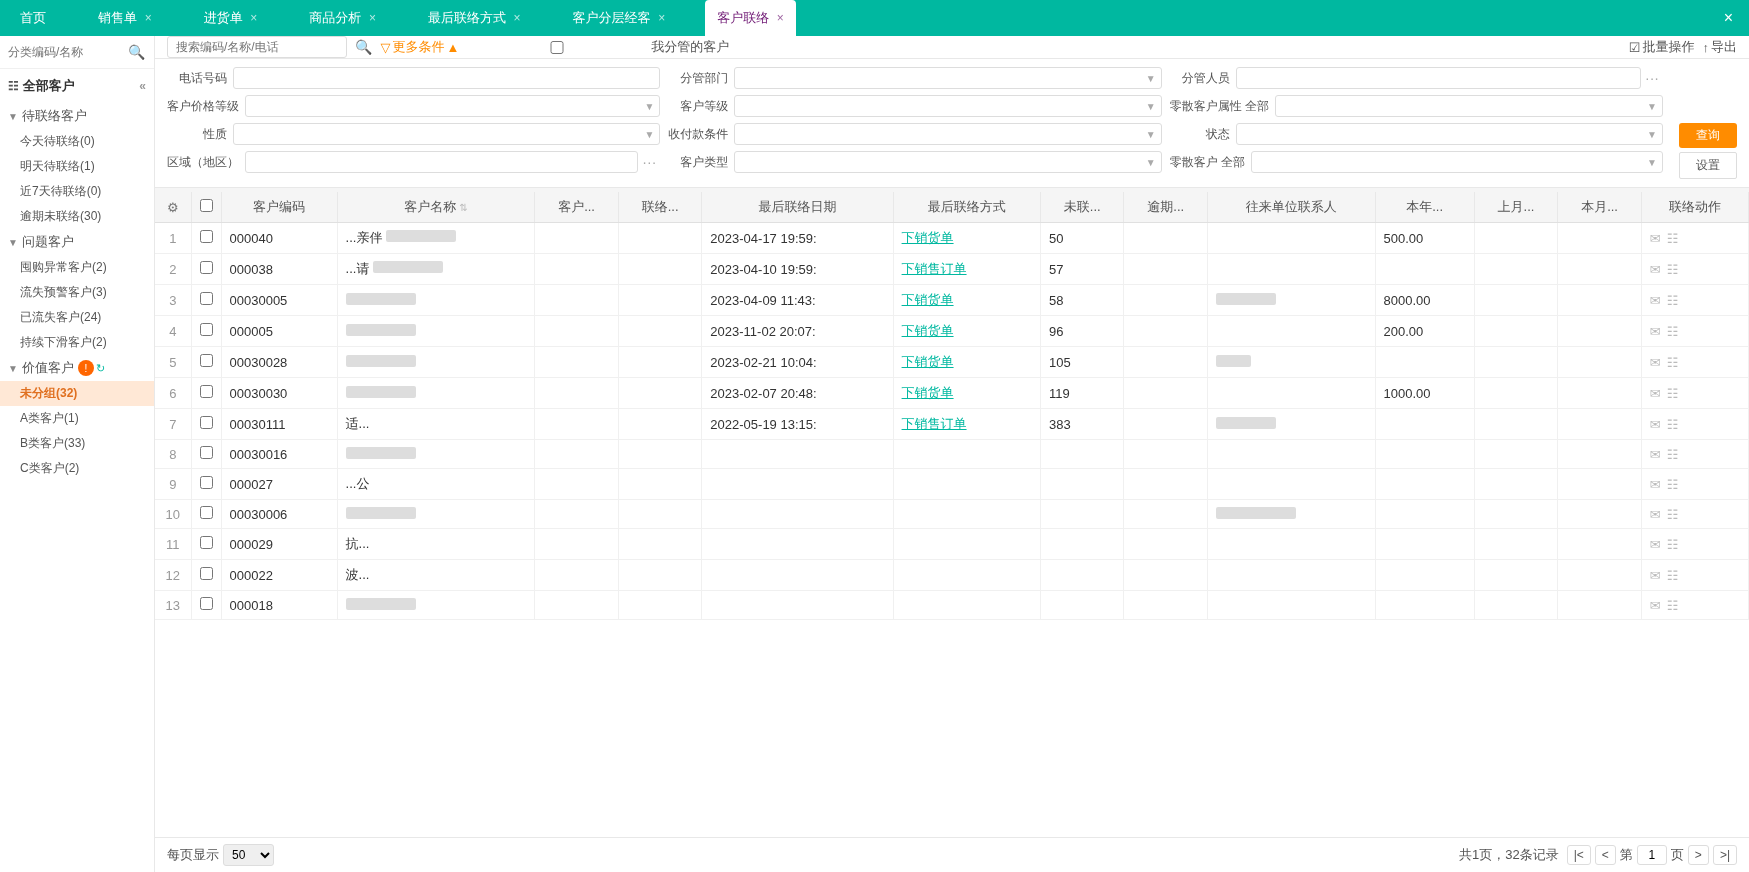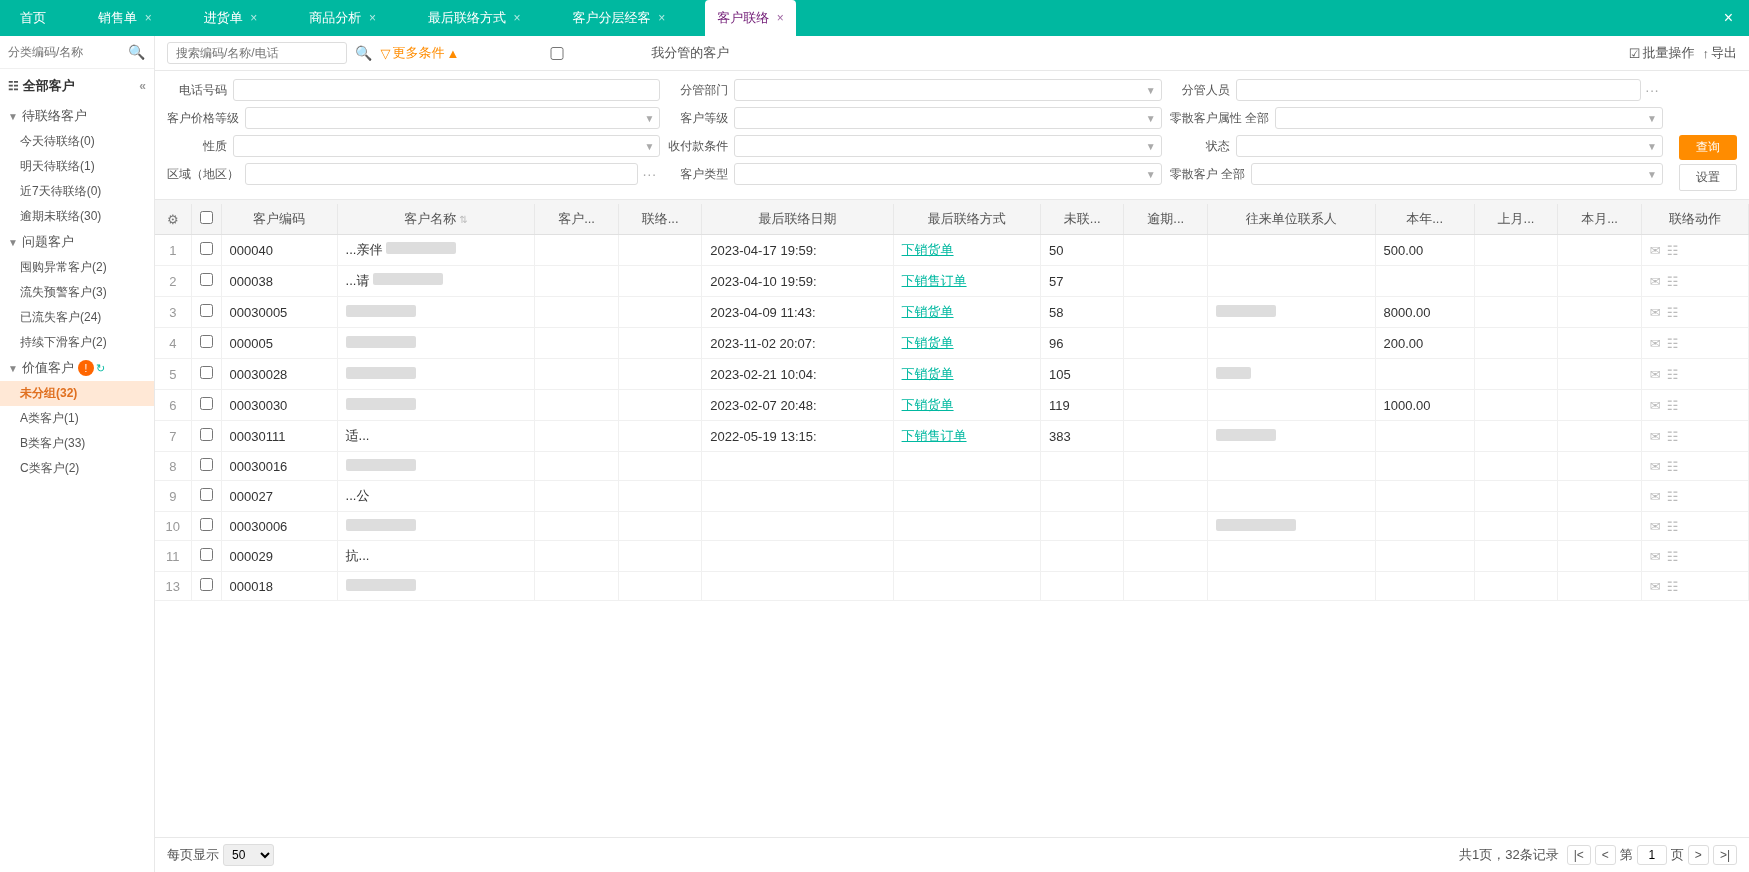--- a/index.html
+++ b/index.html
@@ -154,21 +154,21 @@
       flex: 1;
       display: flex;
       flex-direction: column;
       overflow: hidden;
       background: #f5f5f5;
     }
 
     
     .filter-bar {
       background: #fff;
-      padding: 6px 12px;
+      padding: 0 12px;
       border-bottom: 1px solid #e8e8e8;
       display: flex;
       align-items: center;
       gap: 8px;
       flex-wrap: wrap;
     }
     .filter-bar input {
       border: 1px solid #ddd;
       border-radius: 3px;
       padding: 3px 8px;
@@ -878,20 +878,42 @@
     <td></td>
     <td></td>
     <td>
       <div class="action-icons">
         <span class="action-icon">✉</span>
         <span class="action-icon">☷</span>
       </div>
     </td>
   </tr>
             <tr>
+    <td class="row-num">12</td>
+    <td class="td-checkbox"><input type="checkbox" style=""></td>
+    <td>000022</td>
+    <td>波...</td>
+    <td></td>
+    <td></td>
+    <td></td>
+    <td></td>
+    <td></td>
+    <td></td>
+    <td></td>
+    <td></td>
+    <td></td>
+    <td></td>
+    <td>
+      <div class="action-icons">
+        <span class="action-icon">✉</span>
+        <span class="action-icon">☷</span>
+      </div>
+    </td>
+  </tr>
+            <tr>
     <td class="row-num">13</td>
     <td class="td-checkbox"><input type="checkbox" style=""></td>
     <td>000018</td>
     <td><span style="background:#ddd;border-radius:2px;display:inline-block;height:12px;width:70px;"></span></td>
     <td></td>
     <td></td>
     <td></td>
     <td></td>
     <td></td>
     <td></td>

